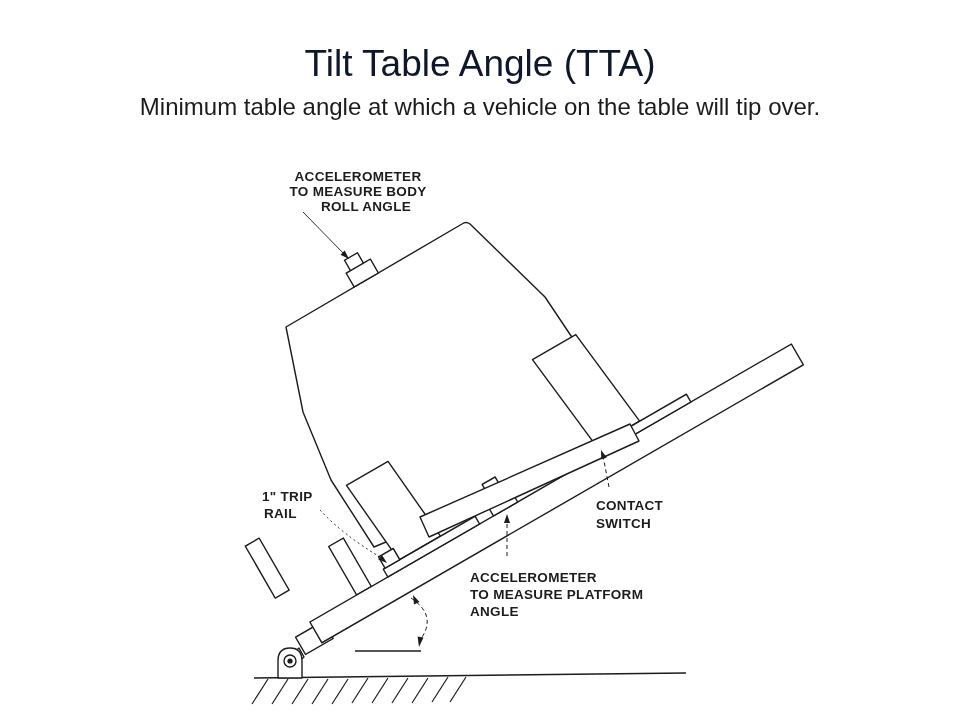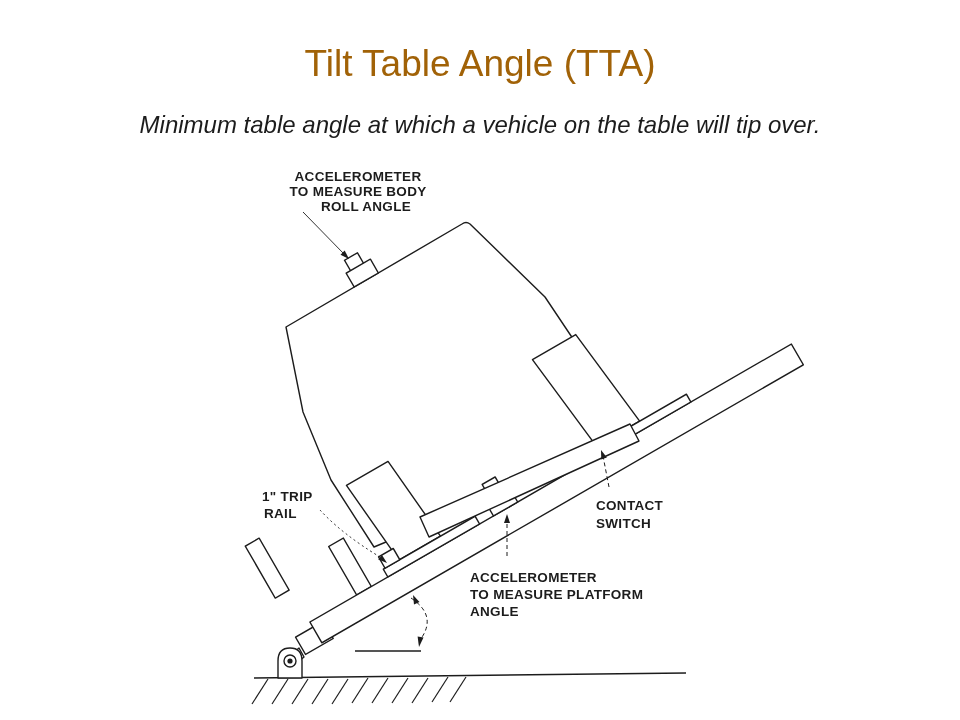--- a/index.html
+++ b/index.html
@@ -2,25 +2,25 @@
 <html><head>
 <meta charset="utf-8">
 <style>
   html,body{margin:0;padding:0;background:#ffffff;}
   .slide{
     position:relative;width:960px;height:720px;background:#ffffff;overflow:hidden;
     font-family:"Liberation Sans", sans-serif;
   }
   .title{
     position:absolute;top:44px;left:0;width:100%;text-align:center;
-    font-size:37px;line-height:1.1;color:#a16207;letter-spacing:0px;
+    font-size:37px;line-height:1.1;color:#0f172a;letter-spacing:0px;
   }
   .subtitle{
-    position:absolute;top:112px;left:0;width:100%;text-align:center;
-    font-size:24px;line-height:1.1;color:#1c1c1c;font-style:italic;
+    position:absolute;top:94px;left:0;width:100%;text-align:center;
+    font-size:24px;line-height:1.1;color:#1c1c1c;
   }
   svg.diagram{position:absolute;left:0;top:0;}
   svg .ln{stroke:#1c1c1c;stroke-width:1.4;fill:#ffffff;stroke-linejoin:round;}
   svg .ln-open{stroke:#1c1c1c;stroke-width:1.4;fill:none;stroke-linejoin:round;}
   svg .thin{stroke:#1c1c1c;stroke-width:0.9;fill:none;}
   svg .dash{stroke:#1c1c1c;stroke-width:1;fill:none;stroke-dasharray:4,3;}
   svg .dot{stroke:#1c1c1c;stroke-width:1;fill:none;stroke-dasharray:2,3;}
   svg .fillink{fill:#1c1c1c;stroke:none;}
   svg text.lbl{
     font-family:"Liberation Sans", sans-serif;font-size:13.5px;font-weight:700;

